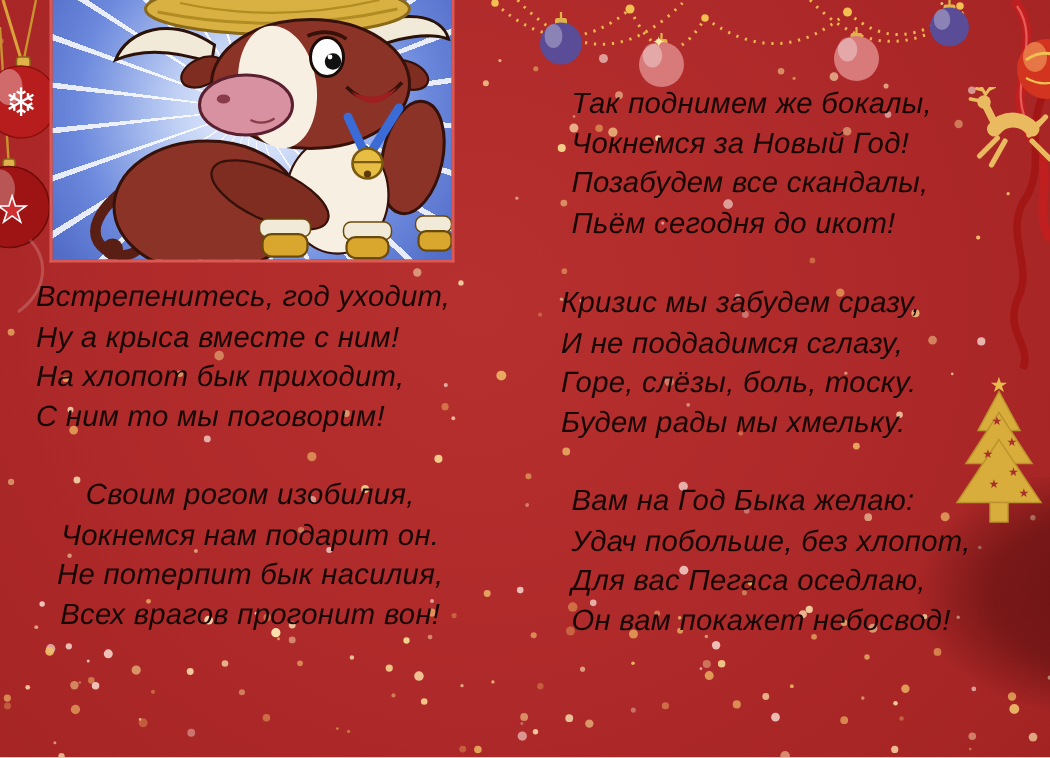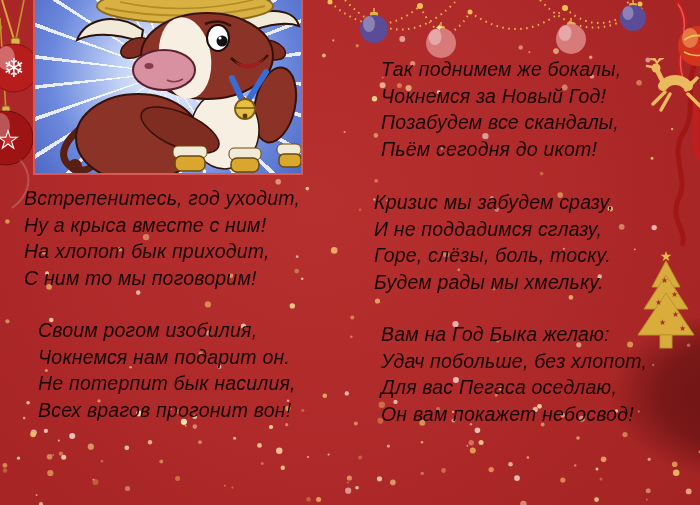--- a/index.html
+++ b/index.html
@@ -26,21 +26,21 @@
 
   
   .stanza{position:absolute;white-space:nowrap;}
   .line{
     font-size:19.5px;line-height:26.5px;
     font-weight:normal;font-style:italic;
     color:#170806;
     letter-spacing:0.2px;
   }
   .s-l1{left:24px;top:185px;}
-  .s-l2{left:38px;top:317px;}
+  .s-l2{left:38px;top:317px;text-align:center;}
   .s-r1{left:381px;top:56px;}
   .s-r2{left:374px;top:189px;}
   .s-r3{left:381px;top:321px;}
 
   .ball-shadow{
     position:absolute;left:598px;top:318px;width:230px;height:170px;
     background:radial-gradient(ellipse at 68% 45%, rgba(72,9,9,.62) 0%, rgba(72,9,9,.48) 42%, rgba(72,9,9,0) 66%);
   }
 </style>
 </head>

